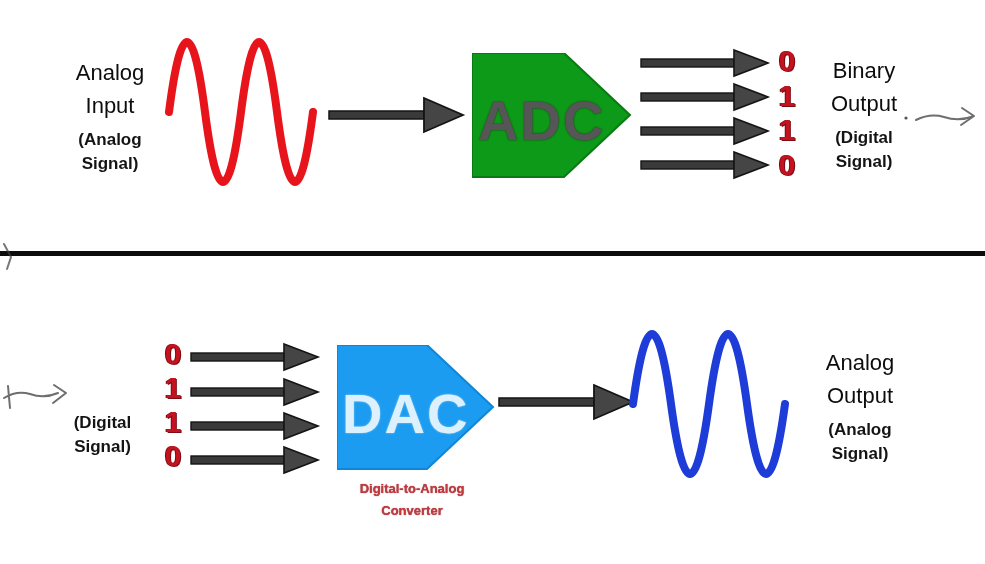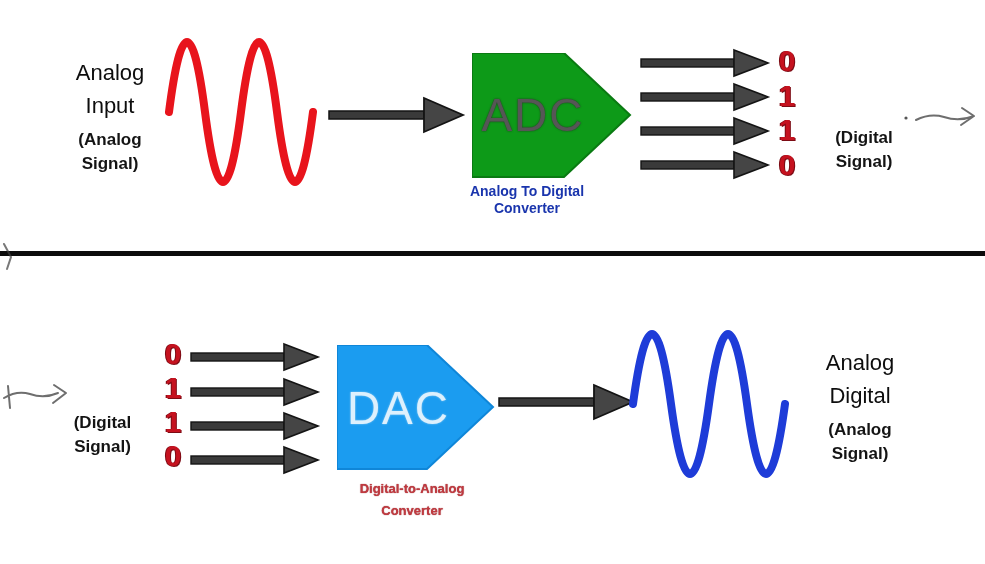--- a/index.html
+++ b/index.html
@@ -16,21 +16,21 @@
   .abs{position:absolute;}
   .label-title{
     font-size:22px;line-height:33px;font-weight:400;
     color:#0d0d0d;text-align:center;
   }
   .label-sub{
     font-size:17px;line-height:24px;font-weight:700;
     color:#141414;text-align:center;
   }
   .block-label{
-    font-size:46px;font-weight:400;letter-spacing:2px;
+    font-size:56px;font-weight:700;letter-spacing:2px;
     text-align:center;
   }
   .adc-letters{color:#565656;text-shadow:0 0 2px #233023;}
   .dac-letters{color:#ddf0fd;text-shadow:0 0 2px #9fd2f2;text-align:right;}
   .caption-blue{
     font-size:14px;line-height:17px;font-weight:700;
     color:#1a35ad;text-align:center;
   }
   .caption-red{
     font-size:13px;line-height:22px;font-weight:700;
@@ -66,21 +66,20 @@
       <path d="M97 4 L136 21 L97 38 Z" fill="#454545" stroke="#141414" stroke-width="1.8"></path>
     </svg>
   </div>
 
   <div class="abs" style="left:472px;top:53px;">
     <svg width="160" height="125" viewBox="0 0 160 125">
       <polygon points="0,0 92,0 158,62 92,124 0,124" fill="#0d9a18" stroke="#0a7a12" stroke-width="2"></polygon>
     </svg>
   </div>
   <div class="abs block-label adc-letters" style="left:478px;top:88px;width:110px;">ADC</div>
-  <div class="abs caption-blue" style="left:452px;top:183px;width:150px;">Analog To Digital Converter</div>
 
   <div class="abs" style="left:640px;top:48px;">
     <svg width="132" height="30" viewBox="0 0 132 30">
       <rect x="1" y="11" width="93" height="8" fill="#3a3a3a" stroke="#141414" stroke-width="1.4"></rect>
       <path d="M94 2 L128 15 L94 28 Z" fill="#454545" stroke="#141414" stroke-width="1.6"></path>
     </svg>
   </div>
   <div class="abs" style="left:640px;top:82px;">
     <svg width="132" height="30" viewBox="0 0 132 30">
       <rect x="1" y="11" width="93" height="8" fill="#3a3a3a" stroke="#141414" stroke-width="1.4"></rect>
@@ -98,20 +97,21 @@
       <rect x="1" y="11" width="93" height="8" fill="#3a3a3a" stroke="#141414" stroke-width="1.4"></rect>
       <path d="M94 2 L128 15 L94 28 Z" fill="#454545" stroke="#141414" stroke-width="1.6"></path>
     </svg>
   </div>
 
   <div class="abs bit" style="left:770px;top:45px;">0</div>
   <div class="abs bit" style="left:770px;top:80px;">1</div>
   <div class="abs bit" style="left:770px;top:114px;">1</div>
   <div class="abs bit" style="left:770px;top:149px;">0</div>
 
+  <div class="abs label-title" style="left:812px;top:54px;width:104px;">Binary Output</div>
   <div class="abs label-sub" style="left:815px;top:126px;width:98px;">(Digital Signal)</div>
 
   <div class="abs" style="left:902px;top:96px;">
     <svg width="80" height="48" viewBox="0 0 80 48">
       <circle cx="4" cy="22" r="1.6" fill="#555"></circle>
       <path d="M14 24 q 14 -7 28 -3 q 15 5 30 -1 M72 20 l -12 -8 M72 20 l -13 9" fill="none" stroke="#4a4a4a" stroke-width="2" stroke-linecap="round" opacity="0.8"></path>
     </svg>
   </div>
 
   <div class="abs divider" style="left:0;top:251px;width:985px;height:5px;"></div>
@@ -173,16 +173,16 @@
       <path d="M97 4 L136 21 L97 38 Z" fill="#454545" stroke="#141414" stroke-width="1.8"></path>
     </svg>
   </div>
 
   <div class="abs" style="left:628px;top:324px;">
     <svg width="162" height="158" viewBox="0 0 162 158">
       <path d="M5 80 Q24 -60 43 80 Q62 220 81 80 Q100 -60 119 80 Q138 220 157 80" fill="none" stroke="#1e3cd8" stroke-width="8" stroke-linecap="round"></path>
     </svg>
   </div>
 
-  <div class="abs label-title" style="left:808px;top:346px;width:104px;">Analog Digital</div>
+  <div class="abs label-title" style="left:808px;top:346px;width:104px;">Analog Output</div>
   <div class="abs label-sub" style="left:811px;top:418px;width:98px;">(Analog Signal)</div>
 
 </div>
 
 </body></html>

